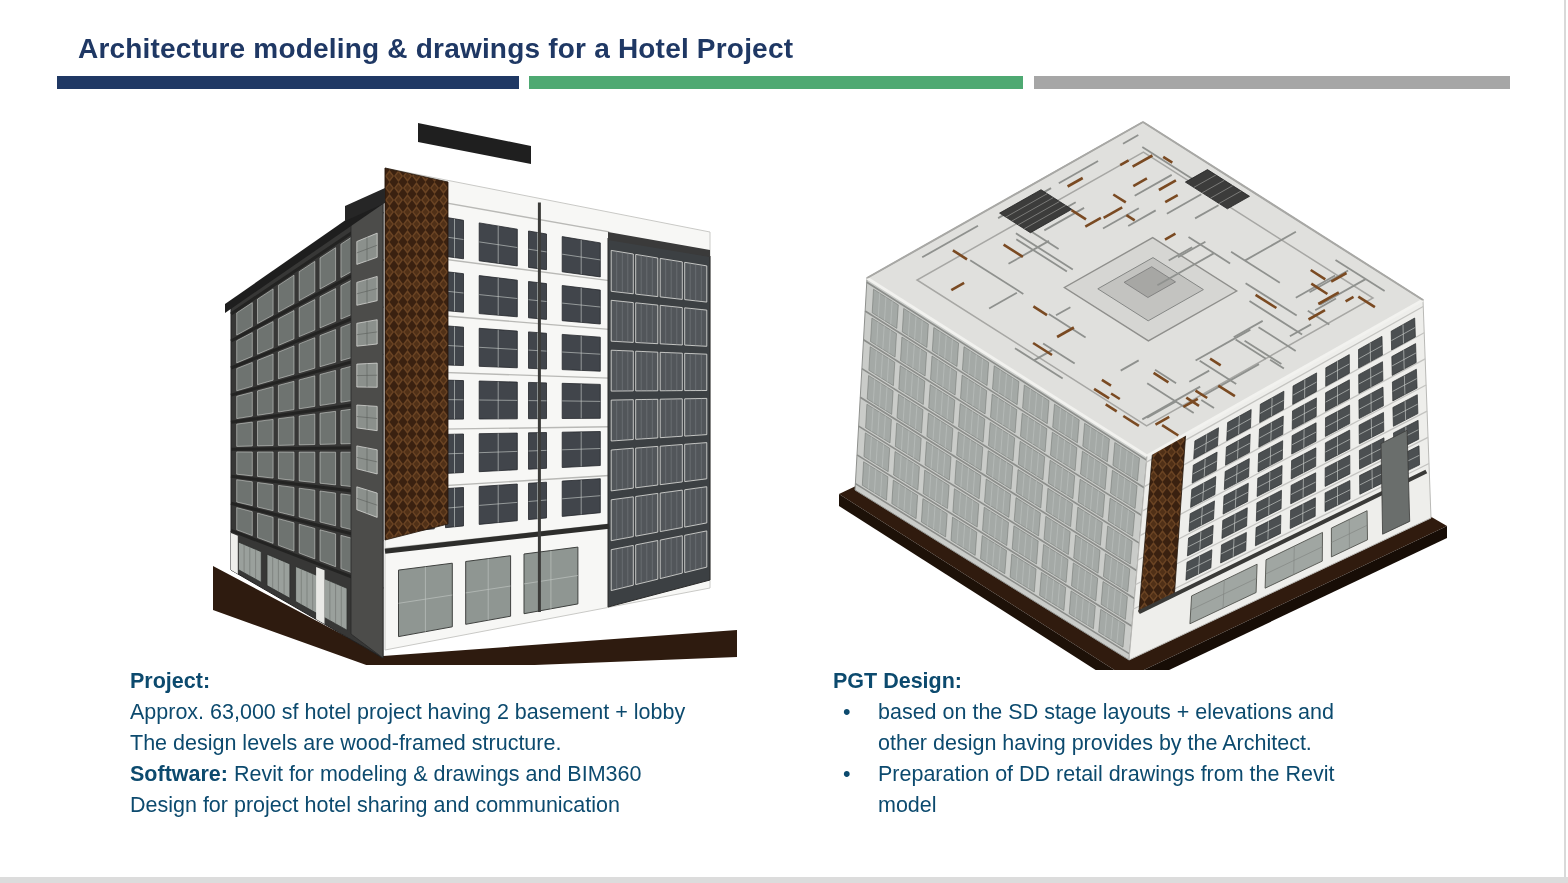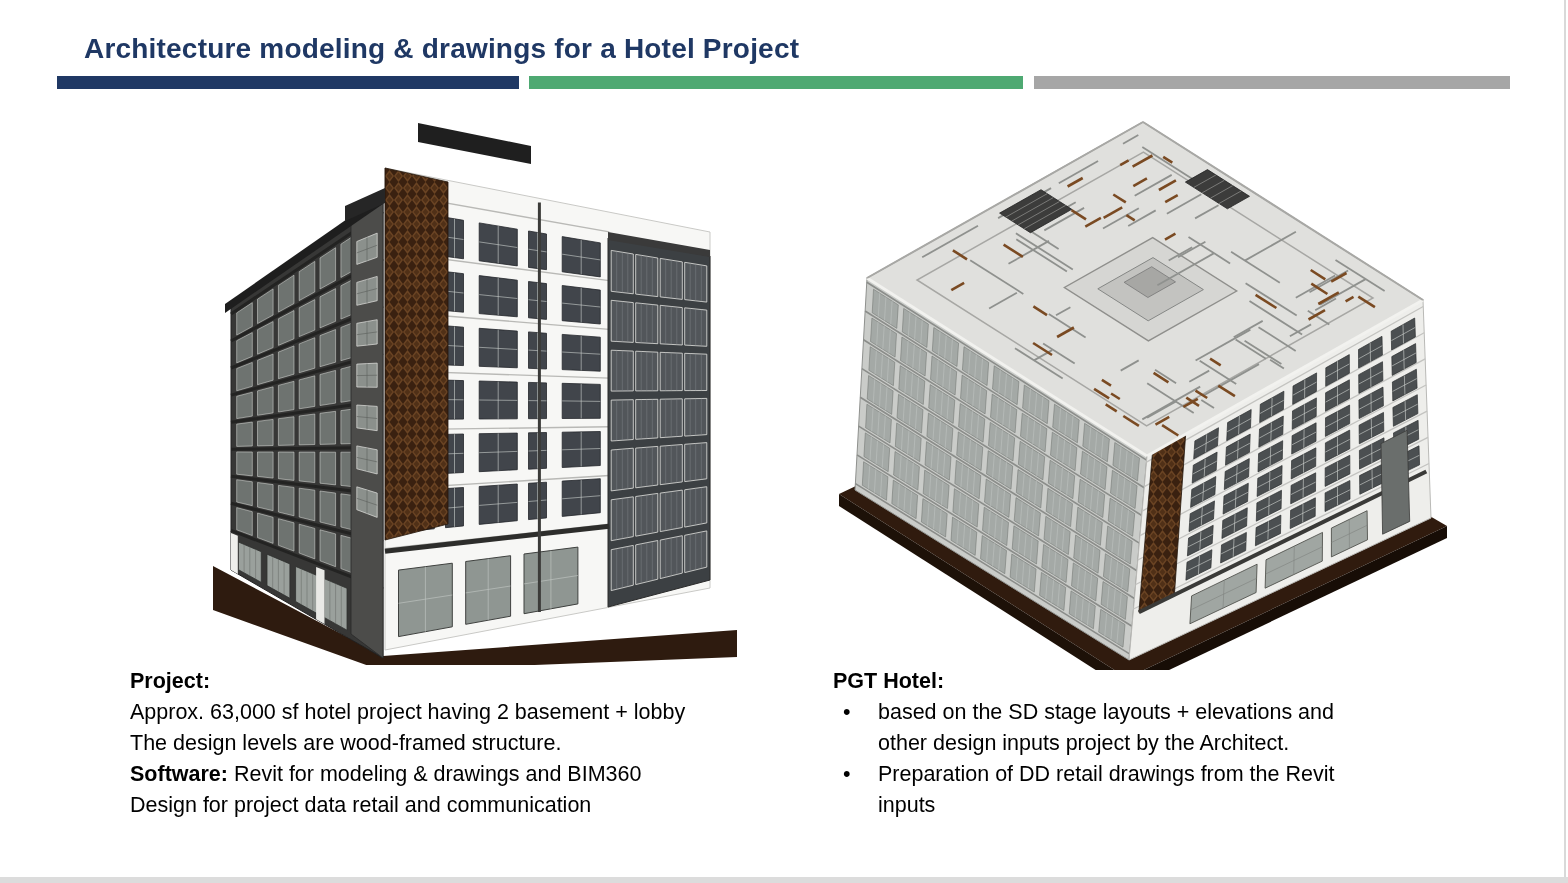--- a/index.html
+++ b/index.html
@@ -1,26 +1,26 @@
 <!DOCTYPE html>
 <html><head>
 <meta charset="utf-8">
 <style>
   html,body{margin:0;padding:0}
   body{width:1568px;height:883px;position:relative;background:#ffffff;
        font-family:"Liberation Sans",sans-serif;overflow:hidden}
-  .title{position:absolute;left:84px;top:33px;margin:0;font-size:28px;font-weight:700;
+  .title{position:absolute;left:78px;top:33px;margin:0;font-size:28px;font-weight:700;
          color:#1f3864;letter-spacing:.2px;white-space:nowrap}
   .bar{position:absolute;top:76px;height:13px}
   .bar-navy{left:57px;width:462px;background:#1f3864}
   .bar-green{left:529px;width:494px;background:#4ea972}
   .bar-gray{left:1034px;width:476px;background:#a6a6a6}
   #fig-left{position:absolute;left:205px;top:110px;width:560px;height:555px}
   #fig-right{position:absolute;left:825px;top:110px;width:640px;height:560px}
-  .panel{position:absolute;top:666px;font-size:21.5px;line-height:31px;color:#000000}
+  .panel{position:absolute;top:666px;font-size:21.5px;line-height:31px;color:#0c4a6e}
   .left-panel{left:130px;width:660px}
   .right-panel{left:833px;width:640px}
   .b{font-weight:700}
   .tline{white-space:nowrap}
   .bullet{display:flex}
   .marker{flex:0 0 45px;text-indent:10px}
   .footer-strip{position:absolute;left:0;bottom:0;width:1568px;height:6px;background:#dcdcdc}
   .right-strip{position:absolute;right:2px;top:0;width:2px;height:877px;background:#d9d9d9}
 </style>
 </head>
@@ -909,35 +909,35 @@
     <line x1="399.3" y1="70.3" x2="377.2" y2="82.8" stroke="#8a8a88" stroke-width="0.8"></line>
     <line x1="407.7" y1="75.6" x2="385.6" y2="88.1" stroke="#8a8a88" stroke-width="0.8"></line>
     <line x1="416.1" y1="81.0" x2="394.0" y2="93.5" stroke="#8a8a88" stroke-width="0.8"></line>
   </svg>
 
 <div class="panel left-panel">
   <div class="tline"><span class="b">Project:</span><span></span></div>
   <div class="tline"><span class="b"></span><span>Approx. 63,000 sf hotel project having 2 basement + lobby</span></div>
   <div class="tline"><span class="b"></span><span>The design levels are wood-framed structure.</span></div>
   <div class="tline"><span class="b">Software:</span><span> Revit for modeling &amp; drawings and BIM360</span></div>
-  <div class="tline"><span class="b"></span><span>Design for project data retail and communication</span></div>
+  <div class="tline"><span class="b"></span><span>Design for project hotel sharing and communication</span></div>
 </div>
 
 <div class="panel right-panel">
-  <div class="tline b">PGT Hotel:</div>
+  <div class="tline b">PGT Design:</div>
   <div class="bullet">
     <span class="marker">•</span>
     <div class="btext">
       <div class="tline">based on the SD stage layouts + elevations and</div>
-      <div class="tline">other design inputs project by the Architect.</div>
+      <div class="tline">other design having provides by the Architect.</div>
     </div>
   </div>
   <div class="bullet">
     <span class="marker">•</span>
     <div class="btext">
       <div class="tline">Preparation of DD retail drawings from the Revit</div>
-      <div class="tline">inputs</div>
+      <div class="tline">model</div>
     </div>
   </div>
 </div>
 
 <div class="footer-strip"></div>
 <div class="right-strip"></div>
 
 </body></html>

